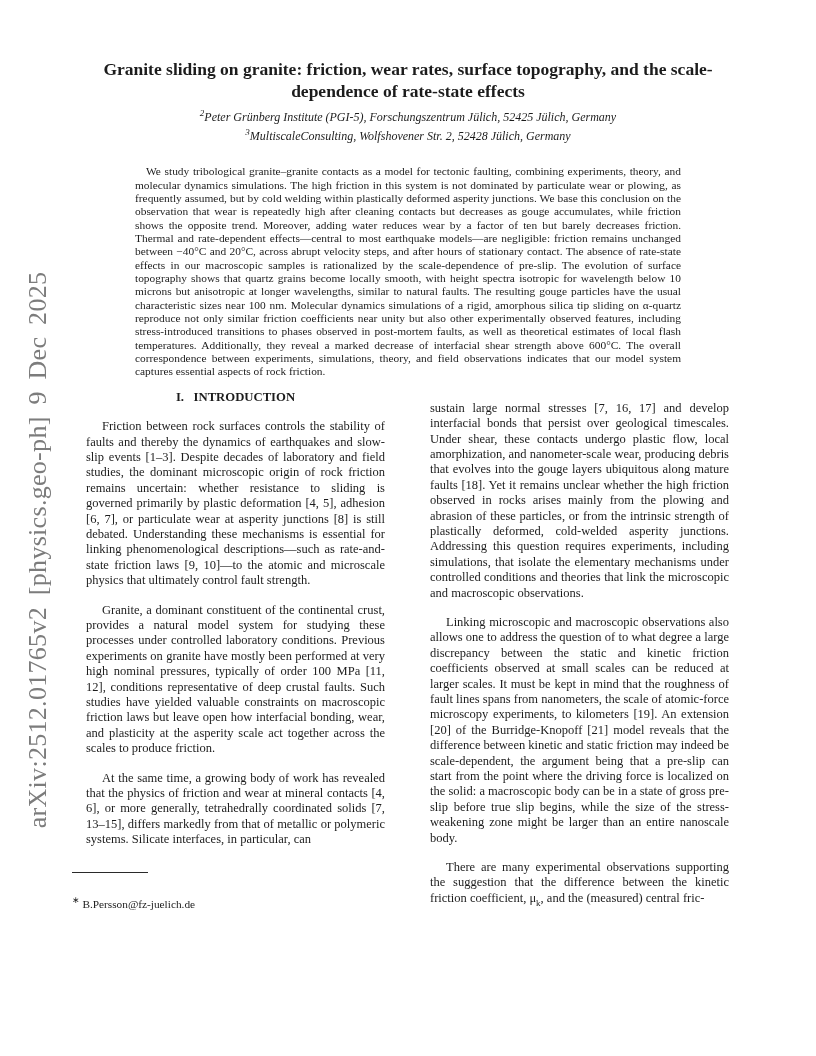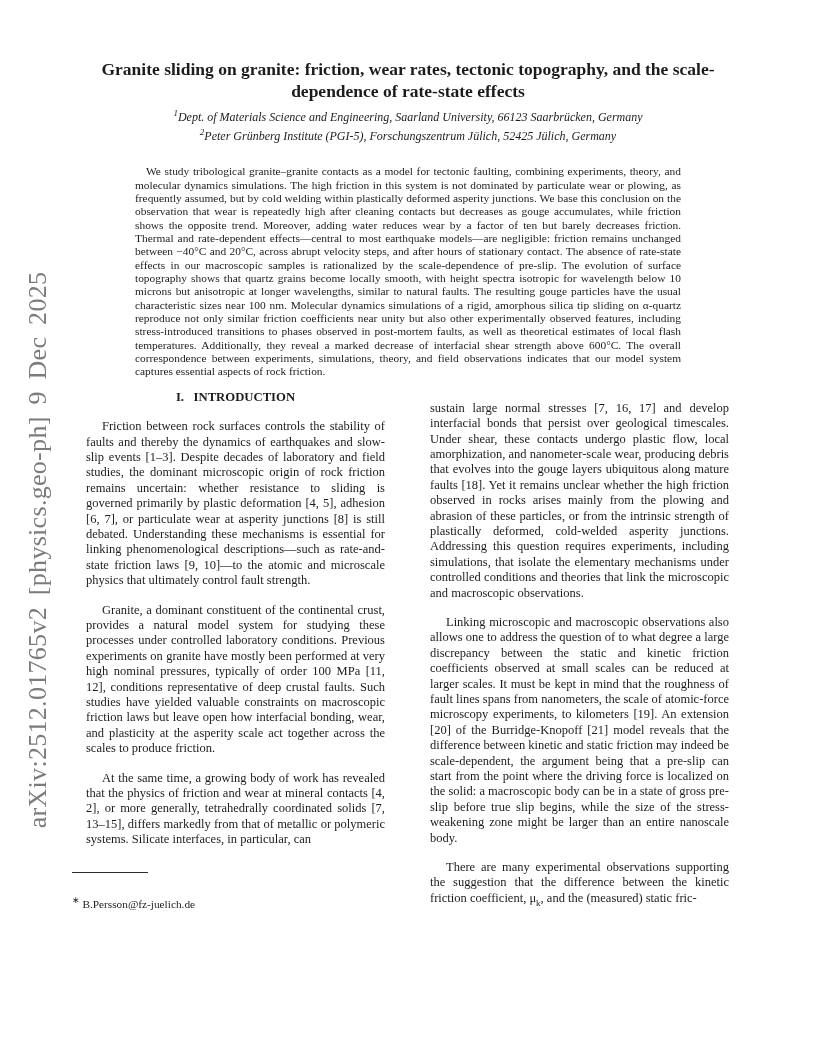--- a/index.html
+++ b/index.html
@@ -90,43 +90,43 @@
   }
   .footnote a { color: #1c1c1c; text-decoration: none; }
 </style>
 </head>
 <body>
 
 <div class="page">
 
   <div class="watermark">arXiv:2512.01765v2 [physics.geo-ph] 9 Dec 2025</div>
 
-  <h1 class="title">Granite sliding on granite: friction, wear rates, tectonic topography, and the scale-dependence of rate-state effects</h1>
+  <h1 class="title">Granite sliding on granite: friction, wear rates, surface topography, and the scale-dependence of rate-state effects</h1>
 
 
   <div class="affils">
-    <div class="affil"><sup>1</sup><span>Dept. of Materials Science and Engineering, Saarland University, 66123 Saarbrücken, Germany</span></div>
     <div class="affil"><sup>2</sup><span>Peter Grünberg Institute (PGI-5), Forschungszentrum Jülich, 52425 Jülich, Germany</span></div>
+    <div class="affil"><sup>3</sup><span>MultiscaleConsulting, Wolfshovener Str. 2, 52428 Jülich, Germany</span></div>
   </div>
 
   <div class="abstract">We study tribological granite–granite contacts as a model for tectonic faulting, combining experiments, theory, and molecular dynamics simulations. The high friction in this system is not dominated by particulate wear or plowing, as frequently assumed, but by cold welding within plastically deformed asperity junctions. We base this conclusion on the observation that wear is repeatedly high after cleaning contacts but decreases as gouge accumulates, while friction shows the opposite trend. Moreover, adding water reduces wear by a factor of ten but barely decreases friction. Thermal and rate-dependent effects—central to most earthquake models—are negligible: friction remains unchanged between −40°C and 20°C, across abrupt velocity steps, and after hours of stationary contact. The absence of rate-state effects in our macroscopic samples is rationalized by the scale-dependence of pre-slip. The evolution of surface topography shows that quartz grains become locally smooth, with height spectra isotropic for wavelength below 10 microns but anisotropic at longer wavelengths, similar to natural faults. The resulting gouge particles have the usual characteristic sizes near 100 nm. Molecular dynamics simulations of a rigid, amorphous silica tip sliding on α-quartz reproduce not only similar friction coefficients near unity but also other experimentally observed features, including stress-introduced transitions to phases observed in post-mortem faults, as well as theoretical estimates of local flash temperatures. Additionally, they reveal a marked decrease of interfacial shear strength above 600°C. The overall correspondence between experiments, simulations, theory, and field observations indicates that our model system captures essential aspects of rock friction.</div>
 
   <div class="columns">
 
     <div class="col col-left">
       <div class="section-heading">I.&nbsp;&nbsp;&nbsp;INTRODUCTION</div>
       <p class="indent">Friction between rock surfaces controls the stability of faults and thereby the dynamics of earthquakes and slow-slip events [1–3]. Despite decades of laboratory and field studies, the dominant microscopic origin of rock friction remains uncertain: whether resistance to sliding is governed primarily by plastic deformation [4, 5], adhesion [6, 7], or particulate wear at asperity junctions [8] is still debated. Understanding these mechanisms is essential for linking phenomenological descriptions—such as rate-and-state friction laws [9, 10]—to the atomic and microscale physics that ultimately control fault strength.</p>
       <p class="indent">Granite, a dominant constituent of the continental crust, provides a natural model system for studying these processes under controlled laboratory conditions. Previous experiments on granite have mostly been performed at very high nominal pressures, typically of order 100 MPa [11, 12], conditions representative of deep crustal faults. Such studies have yielded valuable constraints on macroscopic friction laws but leave open how interfacial bonding, wear, and plasticity at the asperity scale act together across the scales to produce friction.</p>
-      <p class="indent">At the same time, a growing body of work has revealed that the physics of friction and wear at mineral contacts [4, 2], or more generally, tetrahedrally coordinated solids [7, 13–15], differs markedly from that of metallic or polymeric systems. Silicate interfaces, in particular, can</p>
+      <p class="indent">At the same time, a growing body of work has revealed that the physics of friction and wear at mineral contacts [4, 6], or more generally, tetrahedrally coordinated solids [7, 13–15], differs markedly from that of metallic or polymeric systems. Silicate interfaces, in particular, can</p>
     </div>
 
     <div class="col col-right">
       <p>sustain large normal stresses [7, 16, 17] and develop interfacial bonds that persist over geological timescales. Under shear, these contacts undergo plastic flow, local amorphization, and nanometer-scale wear, producing debris that evolves into the gouge layers ubiquitous along mature faults [18]. Yet it remains unclear whether the high friction observed in rocks arises mainly from the plowing and abrasion of these particles, or from the intrinsic strength of plastically deformed, cold-welded asperity junctions. Addressing this question requires experiments, including simulations, that isolate the elementary mechanisms under controlled conditions and theories that link the microscopic and macroscopic observations.</p>
       <p class="indent">Linking microscopic and macroscopic observations also allows one to address the question of to what degree a large discrepancy between the static and kinetic friction coefficients observed at small scales can be reduced at larger scales. It must be kept in mind that the roughness of fault lines spans from nanometers, the scale of atomic-force microscopy experiments, to kilometers [19]. An extension [20] of the Burridge-Knopoff [21] model reveals that the difference between kinetic and static friction may indeed be scale-dependent, the argument being that a pre-slip can start from the point where the driving force is localized on the solid: a macroscopic body can be in a state of gross pre-slip before true slip begins, while the size of the stress-weakening zone might be larger than an entire nanoscale body.</p>
-      <p class="indent"><span>There are many experimental observations supporting the suggestion that the difference between the kinetic friction coefficient, μ</span><sub>k</sub><span>, and the (measured) static fric-</span></p>
+      <p class="indent"><span>There are many experimental observations supporting the suggestion that the difference between the kinetic friction coefficient, μ</span><sub>k</sub><span>, and the (measured) central fric-</span></p>
     </div>
 
   </div>
 
   <div class="footnote-block">
     <div class="footnote-rule"></div>
     <div class="footnote">
       <sup>∗</sup>
       <a href="#">B.Persson@fz-juelich.de</a>
     </div>

